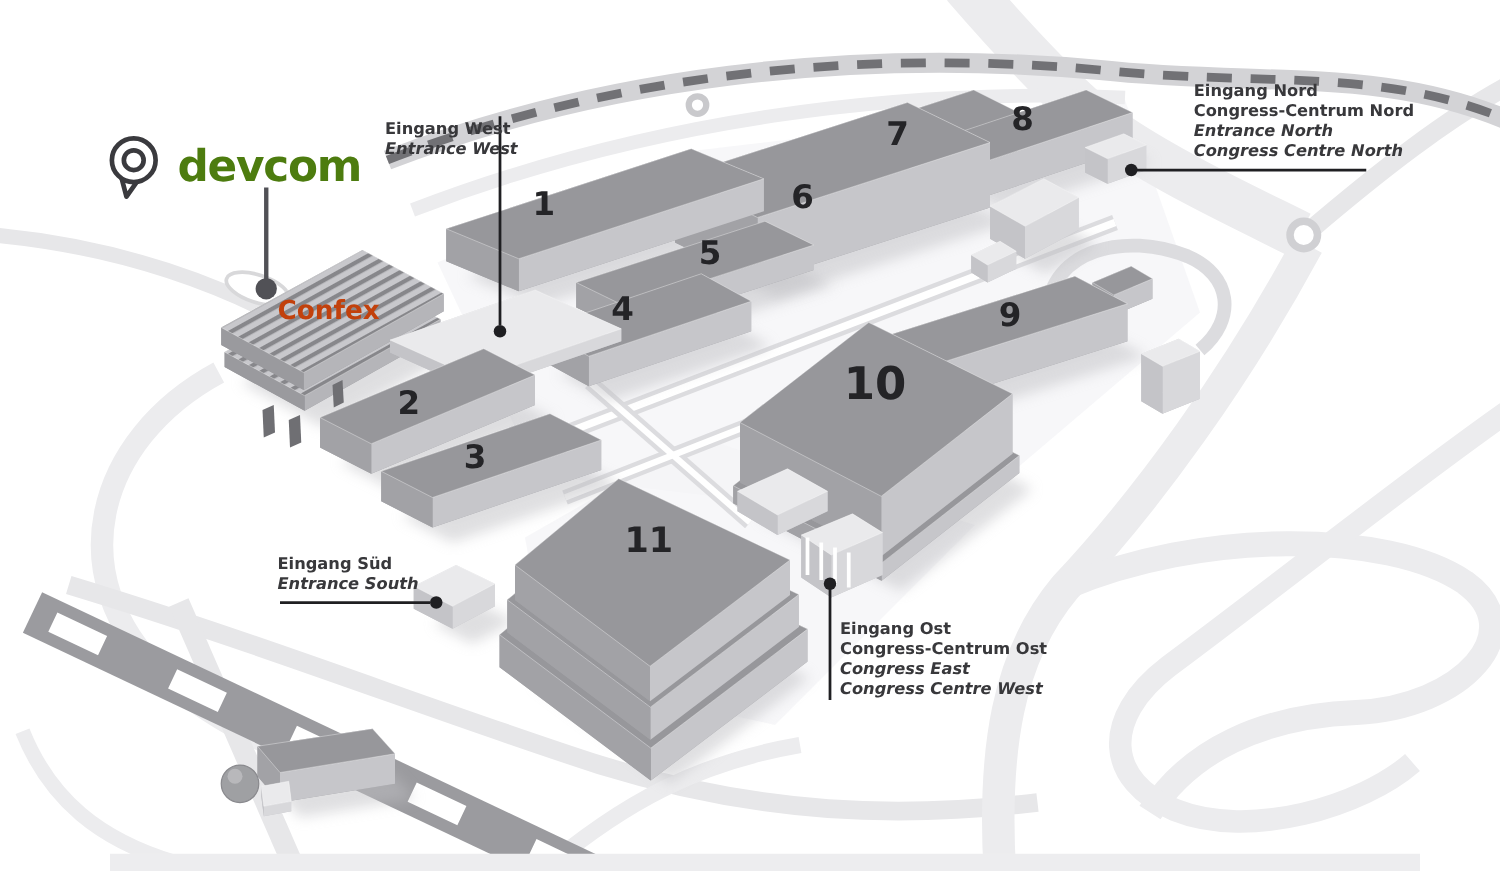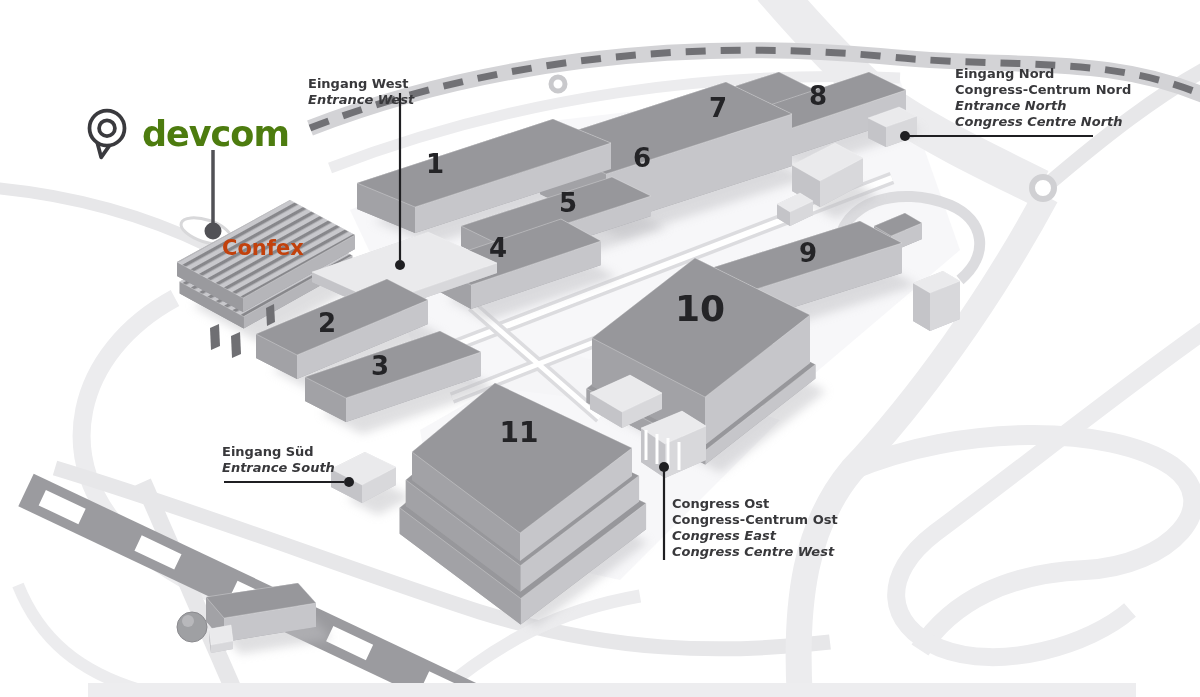--- a/index.html
+++ b/index.html
@@ -347,39 +347,39 @@
     <svg width="50" height="60" viewBox="0 0 60 66">
       <path d="M 18,42 L 23,61 L 35,44" fill="#ffffff" stroke="#3a3a3e" stroke-width="4.5" stroke-linejoin="round"></path>
       <circle cx="30" cy="26" r="21" fill="#ffffff" stroke="#3a3a3e" stroke-width="4.5"></circle>
       <circle cx="30" cy="26" r="9.5" fill="#ffffff" stroke="#3a3a3e" stroke-width="4.5"></circle>
     </svg>
     <span class="word">devcom</span>
   </div>
 
   <div id="confex-label" style="left:222px;top:236px">Confex</div>
 
-  <div class="lbl" style="left:308px;top:76px">
+  <div class="lbl" style="left:308px;top:96px">
     <div>Eingang West</div>
     <div class="it">Entrance West</div>
   </div>
 
   <div class="lbl" style="left:955px;top:66px">
     <div>Eingang Nord</div>
     <div>Congress-Centrum Nord</div>
     <div class="it">Entrance North</div>
     <div class="it">Congress Centre North</div>
   </div>
 
   <div class="lbl" style="left:222px;top:444px">
     <div>Eingang Süd</div>
     <div class="it">Entrance South</div>
   </div>
 
   <div class="lbl" style="left:672px;top:496px">
-    <div>Congress Ost</div>
+    <div>Eingang Ost</div>
     <div>Congress-Centrum Ost</div>
     <div class="it">Congress East</div>
     <div class="it">Congress Centre West</div>
   </div>
 
   <div id="hall-labels">
       <div class="hall-num" style="left: 718px; top: 108px; font-size: 26px;">7</div>
       <div class="hall-num" style="left: 818px; top: 96px; font-size: 26px;">8</div>
       <div class="hall-num" style="left: 642px; top: 158px; font-size: 26px;">6</div>
       <div class="hall-num" style="left: 435px; top: 164px; font-size: 26px;">1</div>

